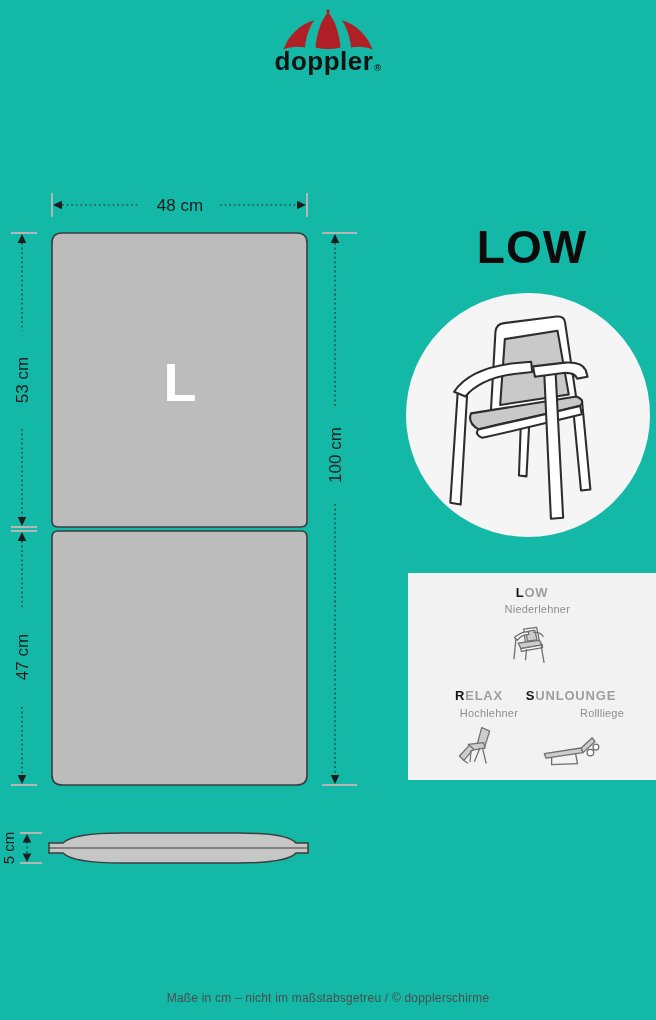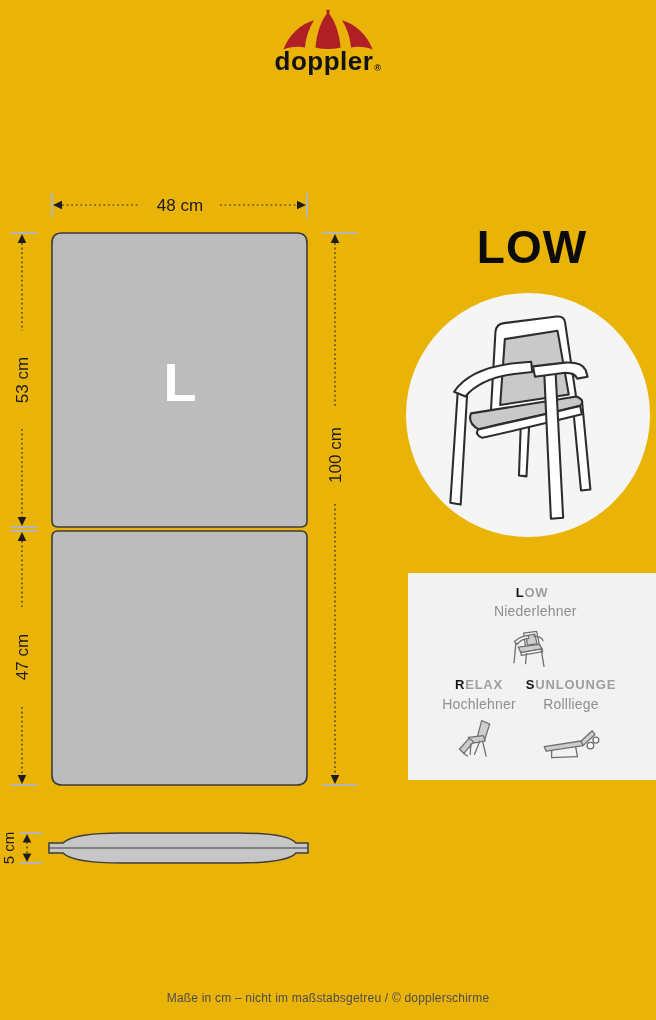--- a/index.html
+++ b/index.html
@@ -1,17 +1,17 @@
 <!DOCTYPE html>
 <html><head>
 <meta charset="utf-8">
 <style>
   html,body{margin:0;padding:0;background:#fff;}
   body{width:656px;height:1020px;font-family:"Liberation Sans",sans-serif;}
-  .page{position:relative;width:656px;height:1020px;overflow:hidden;background:#eab308;}
+  .page{position:relative;width:656px;height:1020px;overflow:hidden;background:#14b8a6;}
 
   
   .logo{position:absolute;top:5px;left:0;right:0;display:flex;flex-direction:column;align-items:center;}
   .logo-word{font-size:26px;font-weight:bold;color:#121212;letter-spacing:.5px;margin-top:-7px;line-height:1;}
   .logo-word .reg{font-size:9px;font-weight:bold;vertical-align:-1px;margin-left:1px;}
 
   
   .diagram{position:absolute;left:0;top:0;width:400px;height:890px;}
   .diagram text{font-family:"Liberation Sans",sans-serif;fill:#1c1c1c;font-size:17px;}
   .diagram text.small{font-size:15px;}
@@ -24,28 +24,28 @@
 
   
   .type-title{position:absolute;left:408px;top:224px;width:248px;text-align:center;
     font-size:46px;font-weight:bold;letter-spacing:1px;color:#0b0b0b;line-height:1;}
   .chair-circle{position:absolute;left:406px;top:293px;width:244px;height:244px;border-radius:50%;background:#f5f5f5;}
   .chair-circle svg{position:absolute;left:34px;top:16px;}
 
   .legend{position:absolute;left:408px;top:573px;width:248px;height:207px;background:#f2f2f2;}
   .legend-row{display:flex;justify-content:center;}
   .legend-row.r1{padding-top:13px;}
-  .legend-row.r2{margin-top:2px;}
+  .legend-row.r2{margin-top:17px;}
   .legend-item{text-align:center;}
   .legend-item.w1{width:76px;}
   .legend-item.w2{width:78px;}
   .legend-item.w3{width:106px;}
   .legend-title{font-size:13px;font-weight:bold;letter-spacing:.8px;color:#9e9e9e;line-height:1.1;}
   .legend-title .ini{color:#141414;}
-  .legend-sub{font-size:14px;color:#8f8f8f;margin-top:3px;letter-spacing:.2px;}
+  .legend-sub{font-size:11px;color:#8f8f8f;margin-top:3px;letter-spacing:.2px;text-align:right;}
   .legend-ic{margin-top:5px;height:48px;}
   .mini{stroke:#6f6f6f;stroke-width:1.4;stroke-linejoin:round;stroke-linecap:round;}
   .mini .sling{fill:#cdcdcd;}
   .mini .frame{fill:#fbfbfb;}
   .mini .bare{fill:none;}
 
   .footer{position:absolute;left:0;right:0;top:991px;text-align:center;
     font-size:12px;color:#4c4c4c;letter-spacing:.2px;}
 </style>
 </head>

